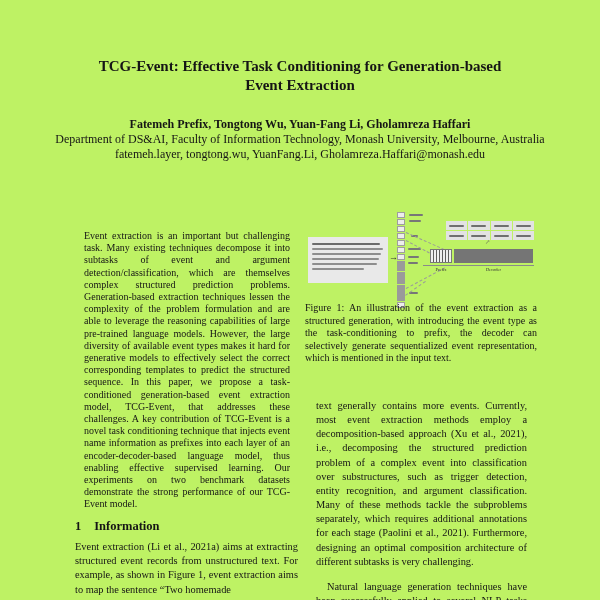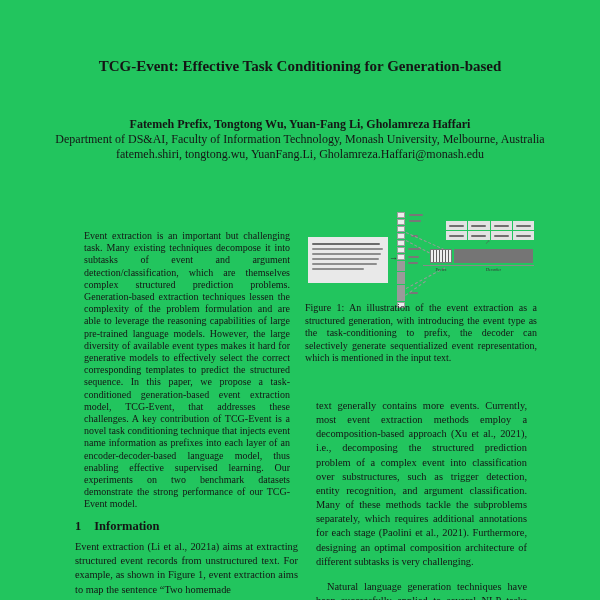--- a/index.html
+++ b/index.html
@@ -1,17 +1,17 @@
 <!DOCTYPE html>
 <html><head>
 <meta charset="utf-8">
 <style>
   html,body{margin:0;padding:0;background:#ffffff;}
   .page{
-    position:relative;width:600px;height:600px;background:#22c55e;
+    position:relative;width:600px;height:600px;background:#bef264;
     overflow:hidden;color:#151515;
     font-family:"Liberation Serif","DejaVu Serif",serif;
     -webkit-font-smoothing:antialiased;
   }
   .abs{position:absolute;}
   .center{text-align:center;}
   .just{text-align:justify;}
 
   .title{left:60px;top:57px;width:480px;font-size:15px;font-weight:bold;line-height:19px;}
   .authors{left:40px;top:117px;width:520px;font-size:12px;font-weight:bold;}
@@ -51,24 +51,25 @@
   .right-body p{margin:11px;}
   .right-body p.p2{text-indent:11px;}
 </style>
 </head>
 <body>
 
 <div class="page">
 
   <div class="abs title center">
     <div>TCG-Event: Effective Task Conditioning for Generation-based</div>
+    <div>Event Extraction</div>
   </div>
   <div class="abs authors center">Fatemeh Prefix, Tongtong Wu, Yuan-Fang Li, Gholamreza Haffari</div>
   <div class="abs affil center">Department of DS&amp;AI, Faculty of Information Technology, Monash University, Melbourne, Australia</div>
-  <div class="abs emails center">fatemeh.shiri, tongtong.wu, YuanFang.Li, Gholamreza.Haffari@monash.edu</div>
+  <div class="abs emails center">fatemeh.layer, tongtong.wu, YuanFang.Li, Gholamreza.Haffari@monash.edu</div>
 
   <div class="abs abstract-body just">Event extraction is an important but challenging task. Many existing techniques decompose it into subtasks of event and argument detection/classification, which are themselves complex structured prediction problems. Generation-based extraction techniques lessen the complexity of the problem formulation and are able to leverage the reasoning capabilities of large pre-trained language models. However, the large diversity of available event types makes it hard for generative models to effectively select the correct corresponding templates to predict the structured sequence. In this paper, we propose a task-conditioned generation-based event extraction model, TCG-Event, that addresses these challenges. A key contribution of TCG-Event is a novel task conditioning technique that injects event name information as prefixes into each layer of an encoder-decoder-based language model, thus enabling effective supervised learning. Our experiments on two benchmark datasets demonstrate the strong performance of our TCG-Event model.</div>
 
   <div class="abs intro-head">
     <span class="sec-num">1</span><span>Information</span>
   </div>
   <div class="abs intro-para just">Event extraction (Li et al., 2021a) aims at extracting structured event records from unstructured text. For example, as shown in Figure 1, event extraction aims to map the sentence “Two homemade</div>
 
   <div class="abs figure">
 

